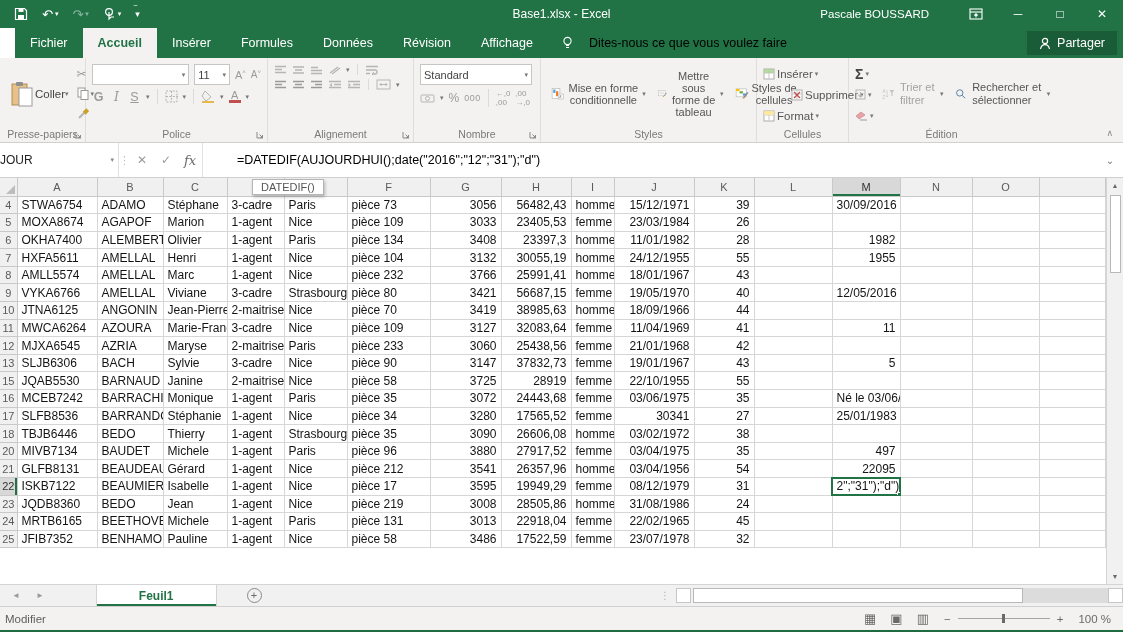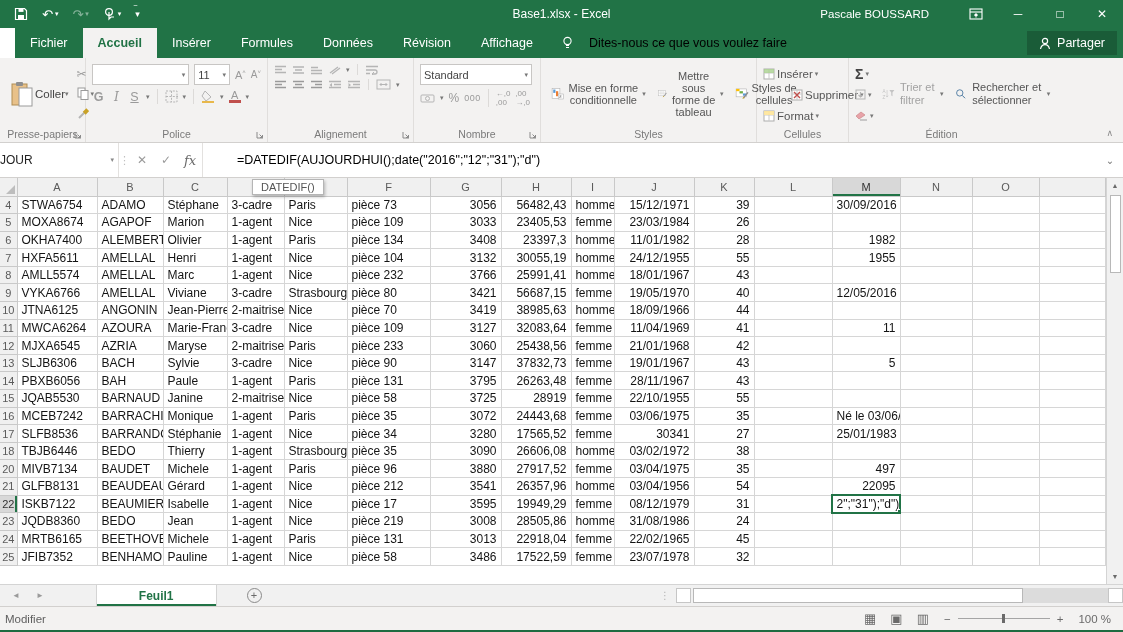--- a/index.html
+++ b/index.html
@@ -721,39 +721,20 @@
           <td>femme</td>
           <td class="ar">19/01/1967</td>
           <td class="ar">43</td>
           <td></td>
           <td class="ar">5</td>
           <td></td>
           <td></td>
           <td></td>
         </tr>
         <tr>
-          <th>14</th>
-          <td>PBXB6056</td>
-          <td>BAH</td>
-          <td>Paule</td>
-          <td>1-agent</td>
-          <td>Paris</td>
-          <td>pièce 131</td>
-          <td class="ar">3795</td>
-          <td class="ar">26263,48</td>
-          <td>femme</td>
-          <td class="ar">28/11/1967</td>
-          <td class="ar">43</td>
-          <td></td>
-          <td class="ar"></td>
-          <td></td>
-          <td></td>
-          <td></td>
-        </tr>
-        <tr>
           <th>15</th>
           <td>JQAB5530</td>
           <td>BARNAUD</td>
           <td>Janine</td>
           <td>2-maitrise</td>
           <td>Nice</td>
           <td>pièce 58</td>
           <td class="ar">3725</td>
           <td class="ar">28919</td>
           <td>femme</td>

